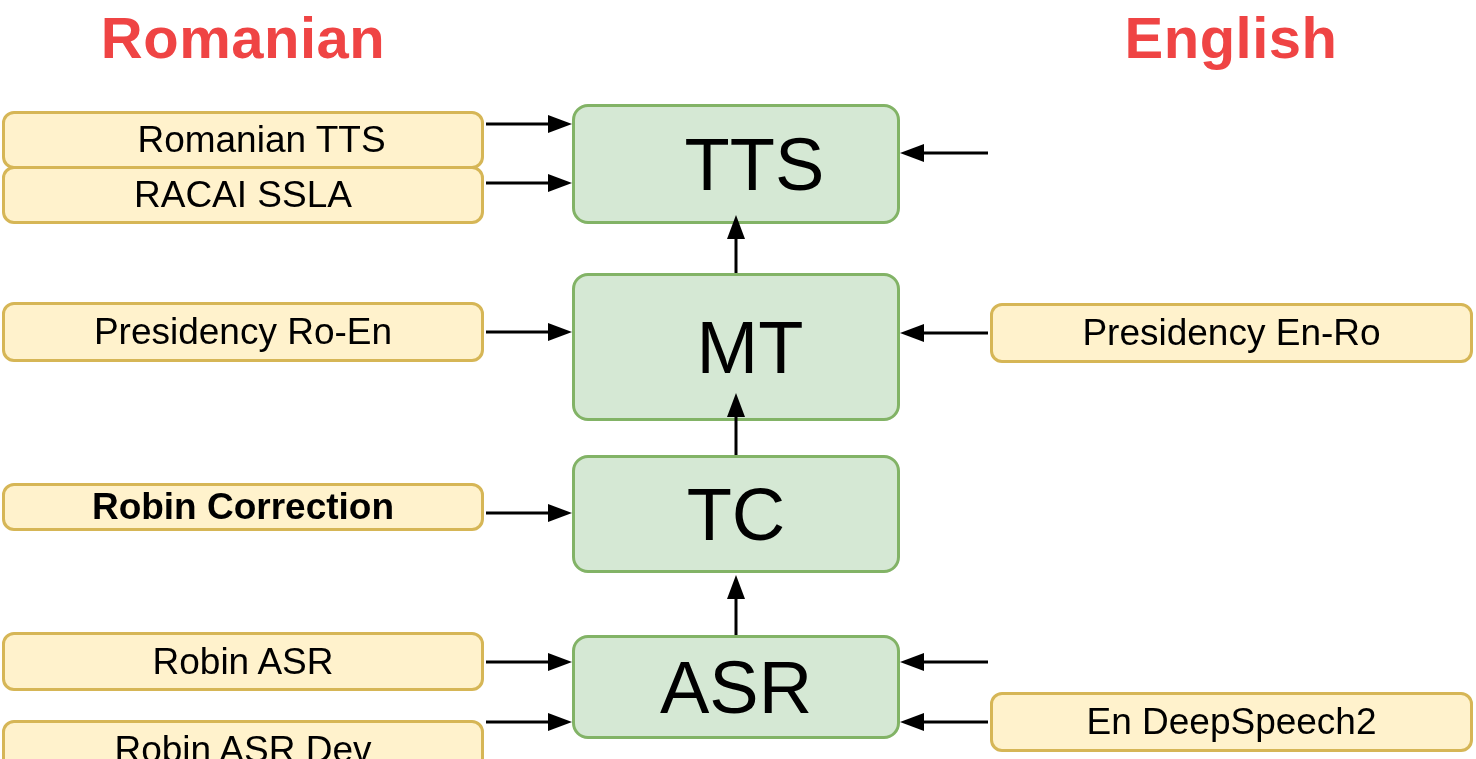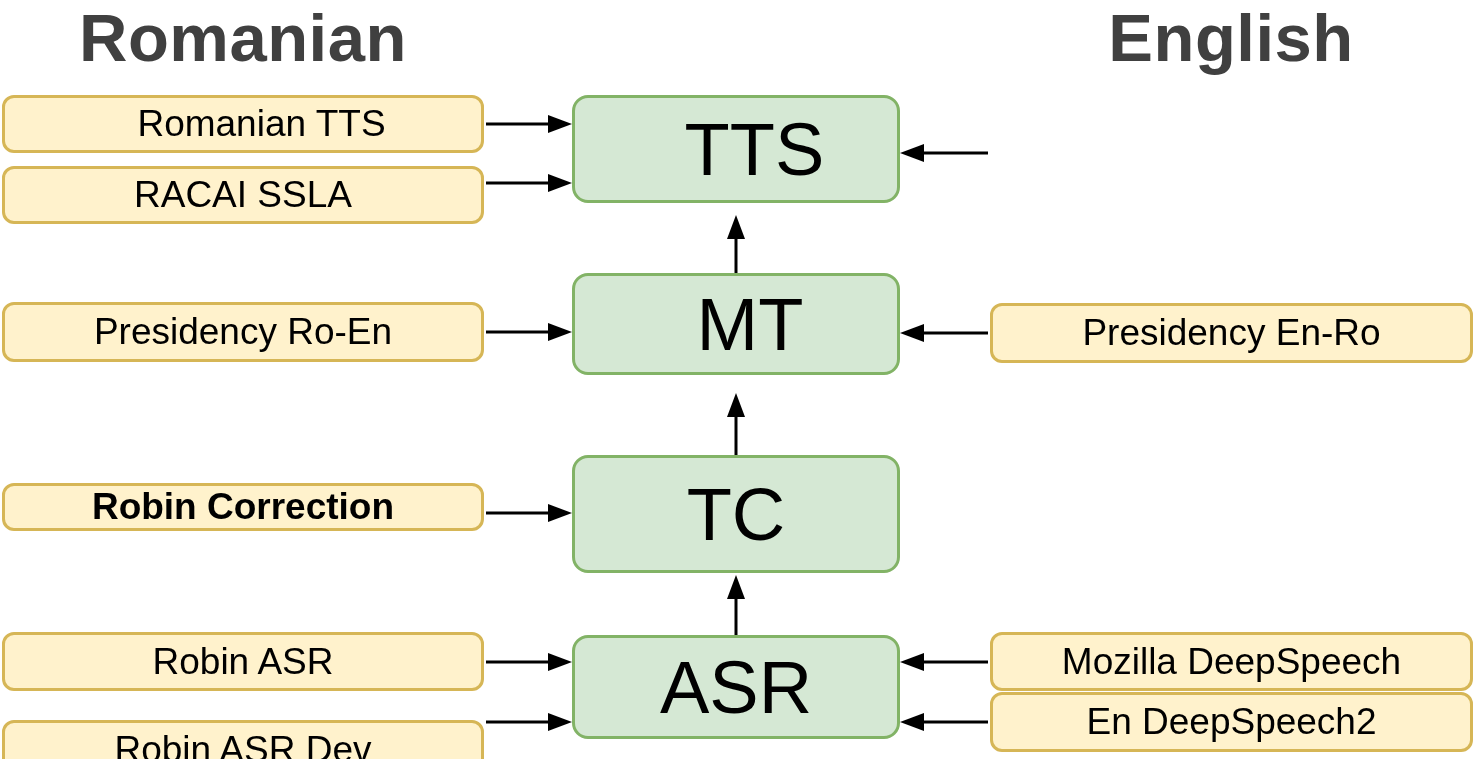--- a/index.html
+++ b/index.html
@@ -15,64 +15,64 @@
     background: #ffffff;
     overflow: hidden;
   }
   .col-header {
     position: absolute;
     width: 482px;
     height: 70px;
     display: flex;
     align-items: center;
     justify-content: center;
-    font-size: 67px;
+    font-size: 58px;
     font-weight: bold;
-    color: #404040;
+    color: #ef4444;
     letter-spacing: 0.5px;
   }
   #hdr-left  { left: 2px;   top: 2px; }
   #hdr-right { left: 990px; top: 2px; }
 
   .stage-box {
     position: absolute;
     left: 572px;
     width: 328px;
     background: #d5e8d4;
     border: 3px solid #82b366;
     border-radius: 16px;
     box-sizing: border-box;
     display: flex;
     align-items: center;
     justify-content: center;
     font-size: 74px;
     color: #000000;
   }
-  #stage-tts { top: 95px;  height: 108px; padding-left: 37px; }
-  #stage-mt  { top: 273px; height: 102px; padding-left: 28px; }
+  #stage-tts { top: 104px;  height: 120px; padding-left: 37px; }
+  #stage-mt  { top: 273px; height: 148px; padding-left: 28px; }
   #stage-tc  { top: 455px; height: 118px; text-align: center; }
   #stage-asr { top: 635px; height: 104px; text-align: center; }
 
   .res-box {
     position: absolute;
     background: #fff2cc;
     border: 3px solid #d6b656;
     border-radius: 12px;
     box-sizing: border-box;
     display: flex;
     align-items: center;
     justify-content: center;
     font-size: 37px;
     color: #000000;
     white-space: nowrap;
   }
   .res-left  { left: 2px;   width: 482px; }
   .res-right { left: 990px; width: 483px; }
 
-  #res-ro-0 { top: 95px;  height: 58px; padding-left: 37px; }
+  #res-ro-0 { top: 111px;  height: 58px; padding-left: 37px; }
   #res-ro-1 { top: 154px; height: 58px; margin-top: 12px; }
   #res-ro-2 { top: 302px; height: 60px; }
   #res-ro-3 { top: 483px; height: 48px; font-weight: bold; }
   #res-ro-4 { top: 632px; height: 59px; }
   #res-ro-5 { top: 720px; height: 59px; }
 
   #res-en-0 { top: 123px; height: 60px; }
   #res-en-1 { top: 303px; height: 60px; }
   #res-en-2 { top: 632px; height: 59px; }
   #res-en-3 { top: 692px; height: 60px; }
@@ -104,21 +104,20 @@
   <div class="stage-box" id="stage-asr">ASR</div>
 
   <div class="res-box res-left" id="res-ro-0">Romanian TTS</div>
   <div class="res-box res-left" id="res-ro-1">RACAI SSLA</div>
   <div class="res-box res-left" id="res-ro-2">Presidency Ro-En</div>
   <div class="res-box res-left" id="res-ro-3">Robin Correction</div>
   <div class="res-box res-left" id="res-ro-4">Robin ASR</div>
   <div class="res-box res-left" id="res-ro-5">Robin ASR Dev</div>
 
   <div class="res-box res-right" id="res-en-1">Presidency En-Ro</div>
-  <div class="res-box res-right" id="res-en-2">Mozilla DeepSpeech</div>
   <div class="res-box res-right" id="res-en-3">En DeepSpeech2</div>
 
   <svg class="arrows" viewBox="0 0 1476 759">
     <defs>
       <marker id="arrowhead" markerWidth="9" markerHeight="7" refX="6" refY="3" orient="auto" markerUnits="strokeWidth">
         <path d="M0,0 L8,3 L0,6 Z" fill="#000000"></path>
       </marker>
     </defs>
 
     <g>

